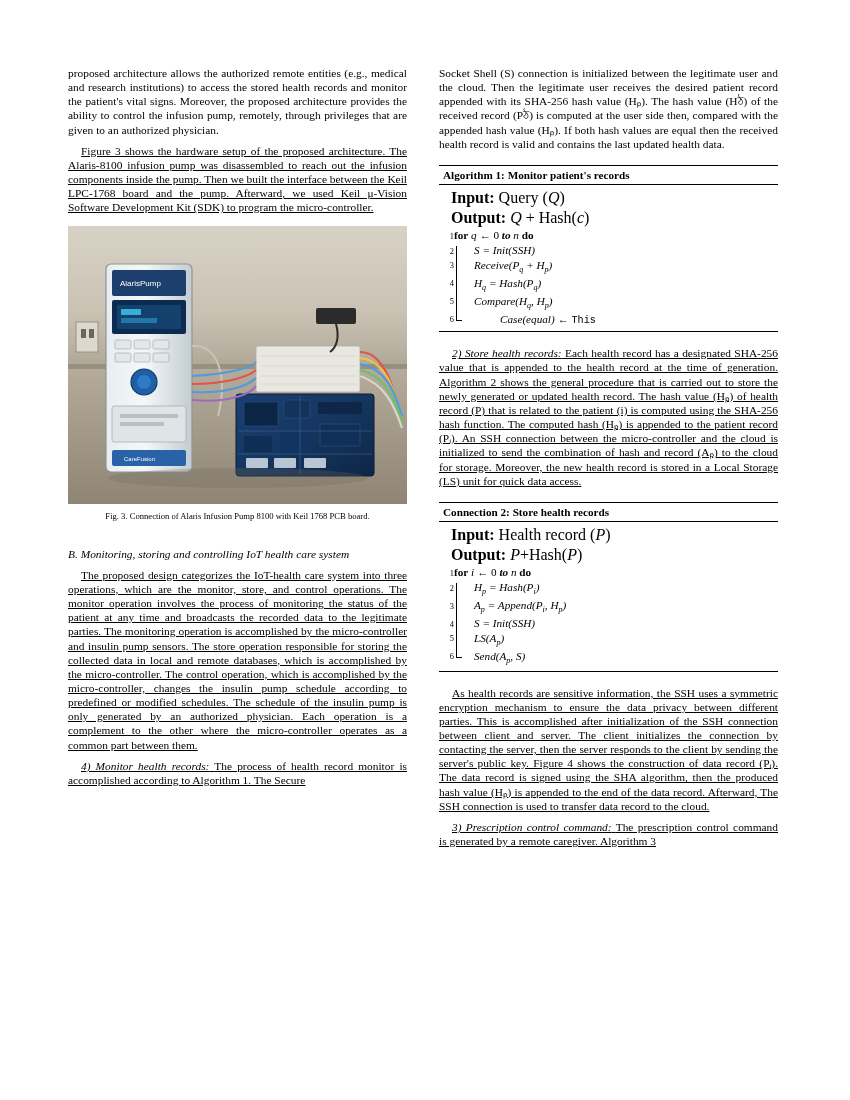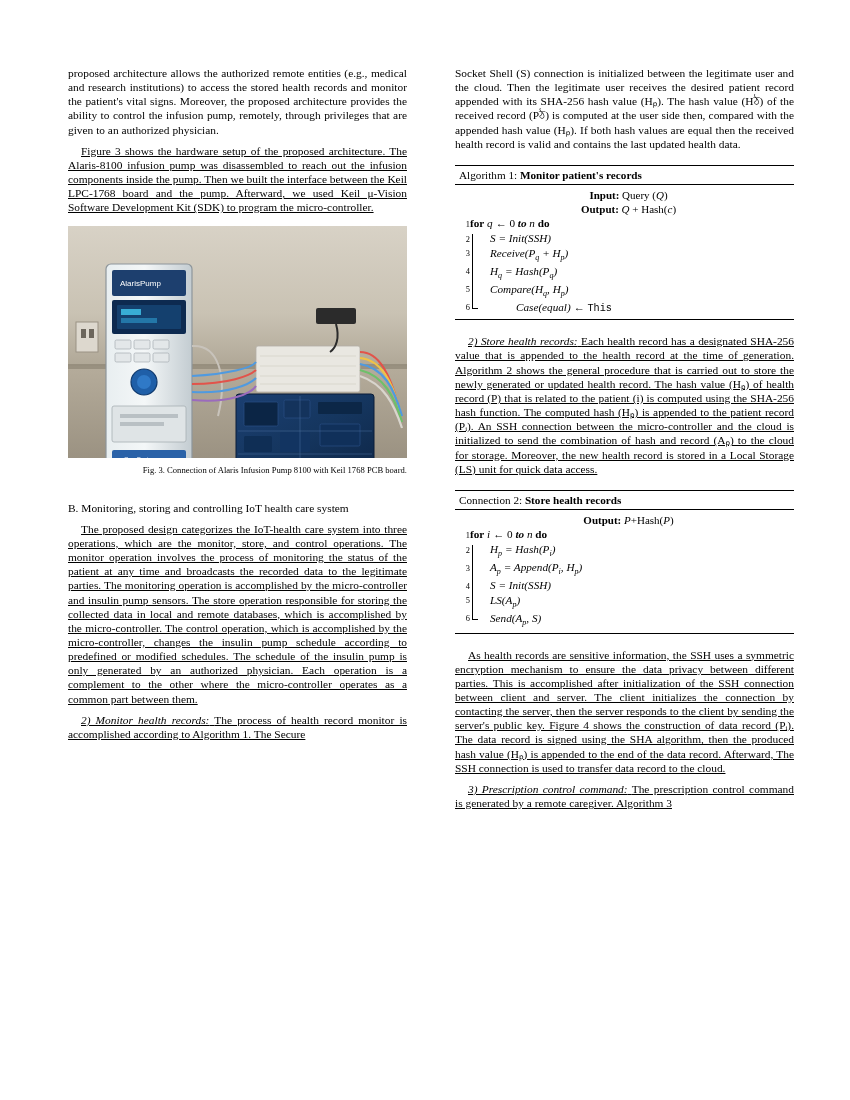--- a/index.html
+++ b/index.html
@@ -17,21 +17,21 @@
   }
   .page {
     position: absolute;
     left: 68px;
     top: 66px;
     width: 714px;
     height: 960px;
   }
   .columns {
     display: flex;
-    gap: 48px;
+    gap: 32px;
     width: 100%;
   }
   .col {
     width: 339px;
     flex: 0 0 339px;
   }
   p {
     margin: 0 0 0 0;
     font-size: 11.4px;
     line-height: 14.15px;
@@ -46,55 +46,54 @@
   .spacer-sm { height: 7px; }
   .spacer-md { height: 11px; }
   .spacer-lg { height: 14px; }
 
   
   .figure {
     margin: 0;
   }
   .figure-img {
     width: 339px;
-    height: 232px;
+    height: 278px;
     display: block;
     position: relative;
     overflow: hidden;
     background: #a16207;
   }
   .fig-caption {
     font-size: 8.6px;
     line-height: 11px;
-    text-align: right;
+    text-align: center;
     margin-top: 7px;
   }
 
   
   .algo {
     border-top: 1.6px solid #000;
     border-bottom: 1.6px solid #000;
     margin: 0;
     padding: 0;
     font-size: 11.2px;
   }
   .algo-title {
     font-weight: bold;
     padding: 3px 4px 3px 4px;
     border-bottom: 0.8px solid #000;
     font-size: 11.2px;
   }
-  .algo-title .num { font-weight: normal; }
+  .algo-title .num { font-weight: bold; }
   .algo-body {
     padding: 3px 0 4px 0;
   }
   .algo-io {
     padding: 1px 4px 1px 12px;
-    font-size: 11px;
-    text-align: center;
+    font-size: 16px;
   }
   .algo-io b { font-weight: bold; }
   .algo-line {
     display: flex;
     align-items: flex-start;
     padding: 1.4px 4px 1.4px 2px;
     font-size: 11.2px;
   }
   .algo-num {
     width: 13px;
@@ -124,20 +123,21 @@
   .vrule-foot {
     position: absolute;
     left: 17px;
     height: 0.9px;
     width: 6px;
     background: #000;
   }
   .mono { font-family: "Liberation Mono", monospace; font-style: normal; font-size: 10.2px; }
   .sub { font-size: 8px; vertical-align: sub; }
   .heading-ital {
+    font-style: italic;
     font-size: 11.4px;
     line-height: 14.15px;
     margin: 0;
   }
 </style>
 </head>
 <body>
 
 <div class="page">
   <div class="columns">
@@ -265,21 +265,21 @@
       <div class="spacer-md"></div>
 
       <p class="heading-ital">B.  Monitoring, storing and controlling IoT health care system</p>
 
       <div class="spacer-sm"></div>
 
       <p class="indent">The proposed design categorizes the IoT-health care system into three operations, which are the monitor, store, and control operations. The monitor operation involves the process of monitoring the status of the patient at any time and broadcasts the recorded data to the legitimate parties. The monitoring operation is accomplished by the micro-controller and insulin pump sensors. The store operation responsible for storing the collected data in local and remote databases, which is accomplished by the micro-controller. The control operation, which is accomplished by the micro-controller, changes the insulin pump schedule according to predefined or modified schedules. The schedule of the insulin pump is only generated by an authorized physician. Each operation is a complement to the other where the micro-controller operates as a common part between them.</p>
 
       <div class="spacer-sm"></div>
 
-      <p class="indent"><i>2) Monitor health records:</i> <span>The process of health record monitor is accomplished according to Algorithm 1. The Secure</span></p>
+      <p class="indent"><i>4) Monitor health records:</i> <span>The process of health record monitor is accomplished according to Algorithm 1. The Secure</span></p>
 
     </div>
 
     <div class="col">
 
       <p>Socket Shell (S) connection is initialized between the legitimate user and the cloud. Then the legitimate user receives the desired patient record appended with its SHA-256 hash value (Hₚ). The hash value (Hঠ) of the received record (Pঠ) is computed at the user side then, compared with the appended hash value (Hₚ). If both hash values are equal then the received health record is valid and contains the last updated health data.</p>
 
       <div class="spacer-lg"></div>
 
       <div class="algo">
@@ -333,20 +333,24 @@
 
       <div class="spacer-lg"></div>
 
       <div class="algo">
         <div class="algo-title">
           <span class="num">Connection 2:</span>
           <span>Store health records</span>
         </div>
         <div class="algo-body">
           <div class="algo-io">
+            <b>Input:</b>
+            <span>Health record (<i>P</i>)</span>
+          </div>
+          <div class="algo-io">
             <b>Output:</b>
             <span><i>P</i>+Hash(<i>P</i>)</span>
           </div>
           <div class="bracket-wrap">
             <div class="vrule" style="top:18px;height:74px;"></div>
             <div class="vrule-foot" style="top:92px;"></div>
             <div class="algo-line">
               <span class="algo-num">1</span>
               <span class="algo-code noital"><b>for</b> <i>i</i> ← 0 <b><i>to</i></b> <i>n</i> <b>do</b></span>
             </div>

